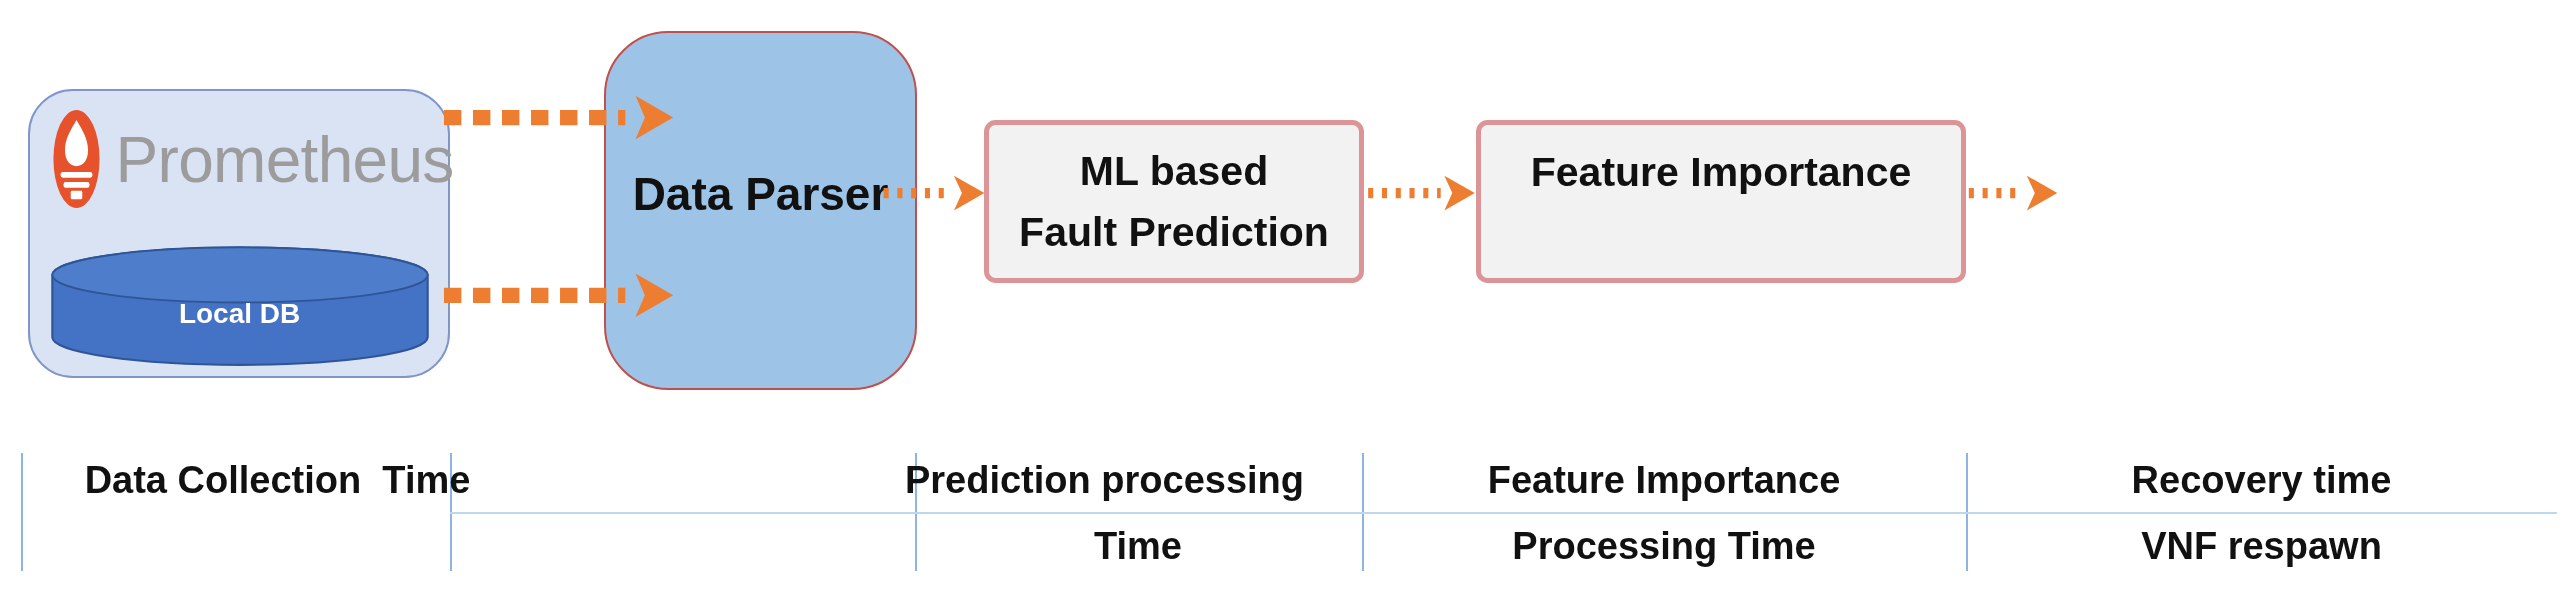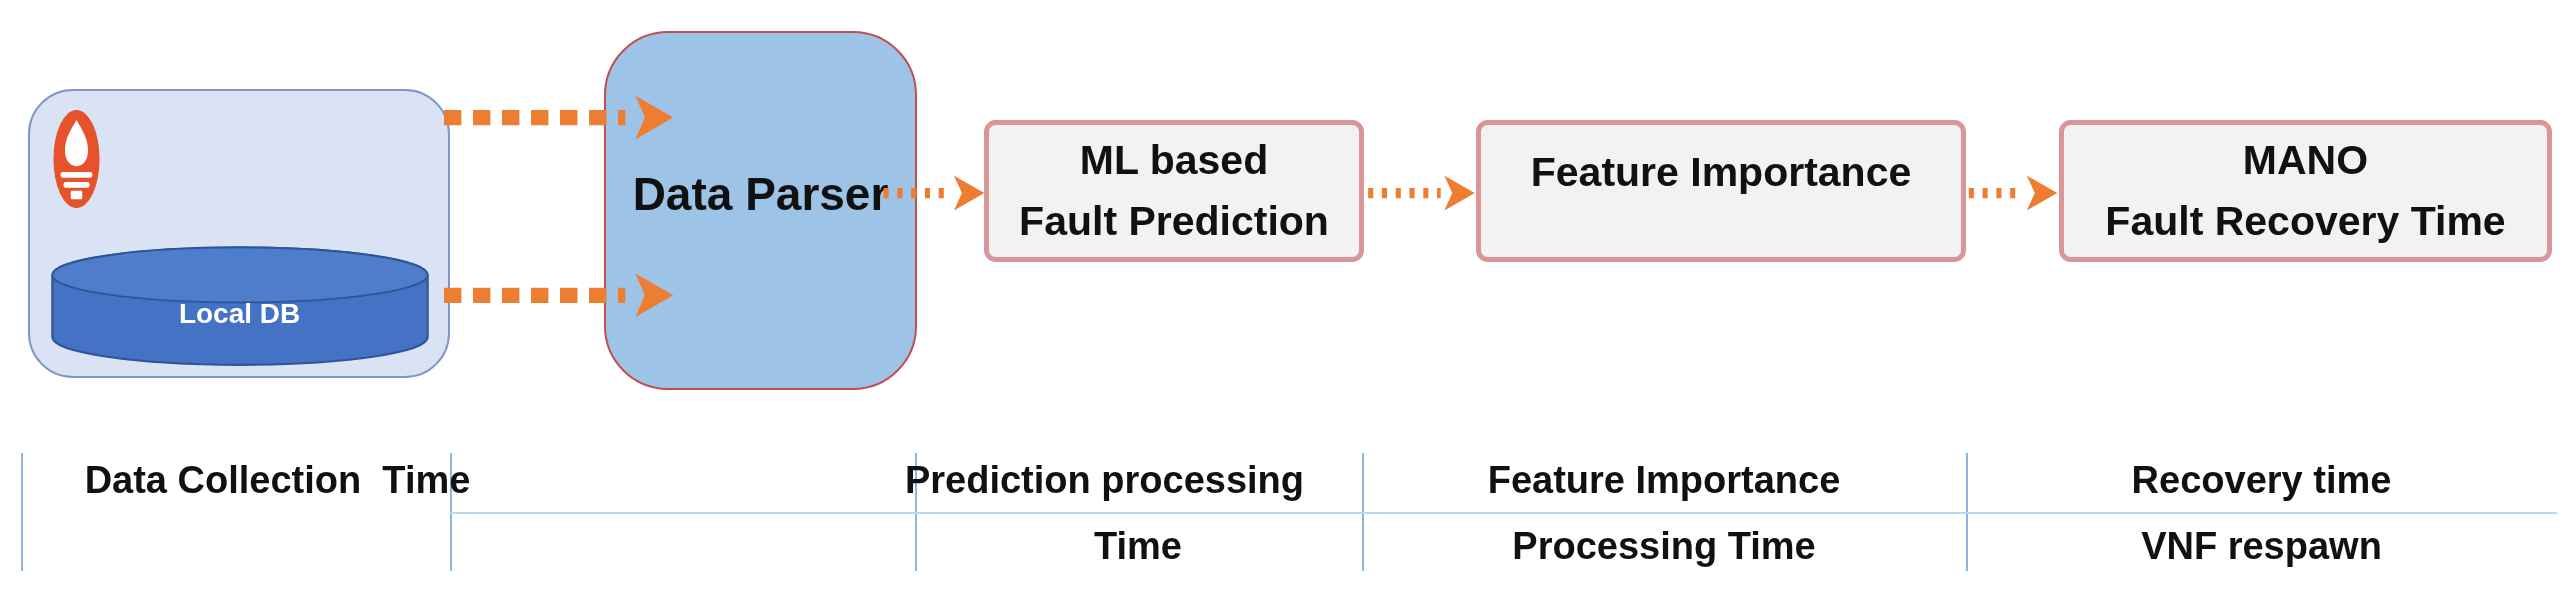--- a/index.html
+++ b/index.html
@@ -27,21 +27,21 @@
   .parser-box{
     position:absolute; left:604px; top:30.5px; width:313px; height:359px;
     background:#9dc3e6; border:2.2px solid #c0504d; border-radius:64px; box-sizing:border-box;
   }
   .parser-label{
     position:absolute; left:0; top:134px; width:100%; text-align:center;
     font-size:46px; font-weight:700; color:#111; white-space:nowrap;
   }
   
   .stage{
-    position:absolute; top:120px; height:142px; box-sizing:border-box;
+    position:absolute; top:120px; height:163px; box-sizing:border-box;
     background:#f2f2f2; border:5.8px solid #dc9596; border-radius:11.6px;
     color:#111; font-weight:700; font-size:41px; text-align:center;
   }
   .stage.centered{display:flex; flex-direction:column; justify-content:center;}
   .stage.top-aligned{padding-top:17.4px;}
   .stage .line{display:block; line-height:61px; white-space:nowrap;}
   .stage-ml{left:984px; width:380px;}
   .stage-fi{left:1476px; width:490px;}
   .stage-mano{left:2059px; width:493px;}
   
@@ -63,43 +63,40 @@
   <div class="prom-box">
     <div class="prom-logo">
       <svg width="49" height="102" viewBox="0 0 68 140">
         <ellipse cx="34" cy="70" rx="32" ry="68" fill="#e6522c"></ellipse>
         <path d="M34,16 C42,30 50,42 50,58 C50,72 43,80 34,80 C25,80 18,72 18,58 C18,42 26,30 34,16 Z" fill="#ffffff"></path>
         <rect x="12" y="88" width="44" height="8" rx="3" fill="#ffffff"></rect>
         <rect x="16" y="102" width="36" height="8" rx="3" fill="#ffffff"></rect>
         <rect x="26" y="114" width="16" height="12" rx="2" fill="#ffffff"></rect>
       </svg>
     </div>
+    <div class="prom-title">Prometheus</div>
     <div class="cylinder">
       <svg width="378" height="121" viewBox="0 0 521 167">
         <path d="M1.5,40 A259,38 0 0 1 519.5,40 L519.5,126 A259,38 0 0 1 1.5,126 Z" fill="#4472c4" stroke="#2f5597" stroke-width="3"></path>
         <ellipse cx="260.5" cy="40" rx="259" ry="38" fill="#4d7dcb" stroke="#2f5597" stroke-width="2.5"></ellipse>
       </svg>
       <div class="cyl-label">Local DB</div>
     </div>
   </div>
 
   <div class="parser-box">
     <div class="parser-label">Data Parser</div>
   </div>
 
   <div class="stage stage-ml centered">
     <span class="line">ML based</span>
     <span class="line">Fault Prediction</span>
   </div>
   <div class="stage stage-fi top-aligned">
     <span class="line">Feature Importance</span>
-  </div>
-  <div class="stage stage-mano centered">
-    <span class="line">MANO</span>
-    <span class="line">Fault Recovery Time</span>
   </div>
 
   <svg class="overlay" viewBox="0 0 3551 831">
     <g stroke="#ed7d31" fill="#ed7d31">
       <line x1="612" y1="162" x2="862" y2="162" stroke-width="21" stroke-dasharray="24 16"></line>
       <polygon points="928,162 876,132 889,162 876,192" stroke="none"></polygon>
 
       <line x1="612" y1="407" x2="862" y2="407" stroke-width="21" stroke-dasharray="24 16"></line>
       <polygon points="928,407 876,377 889,407 876,437" stroke="none"></polygon>
 

